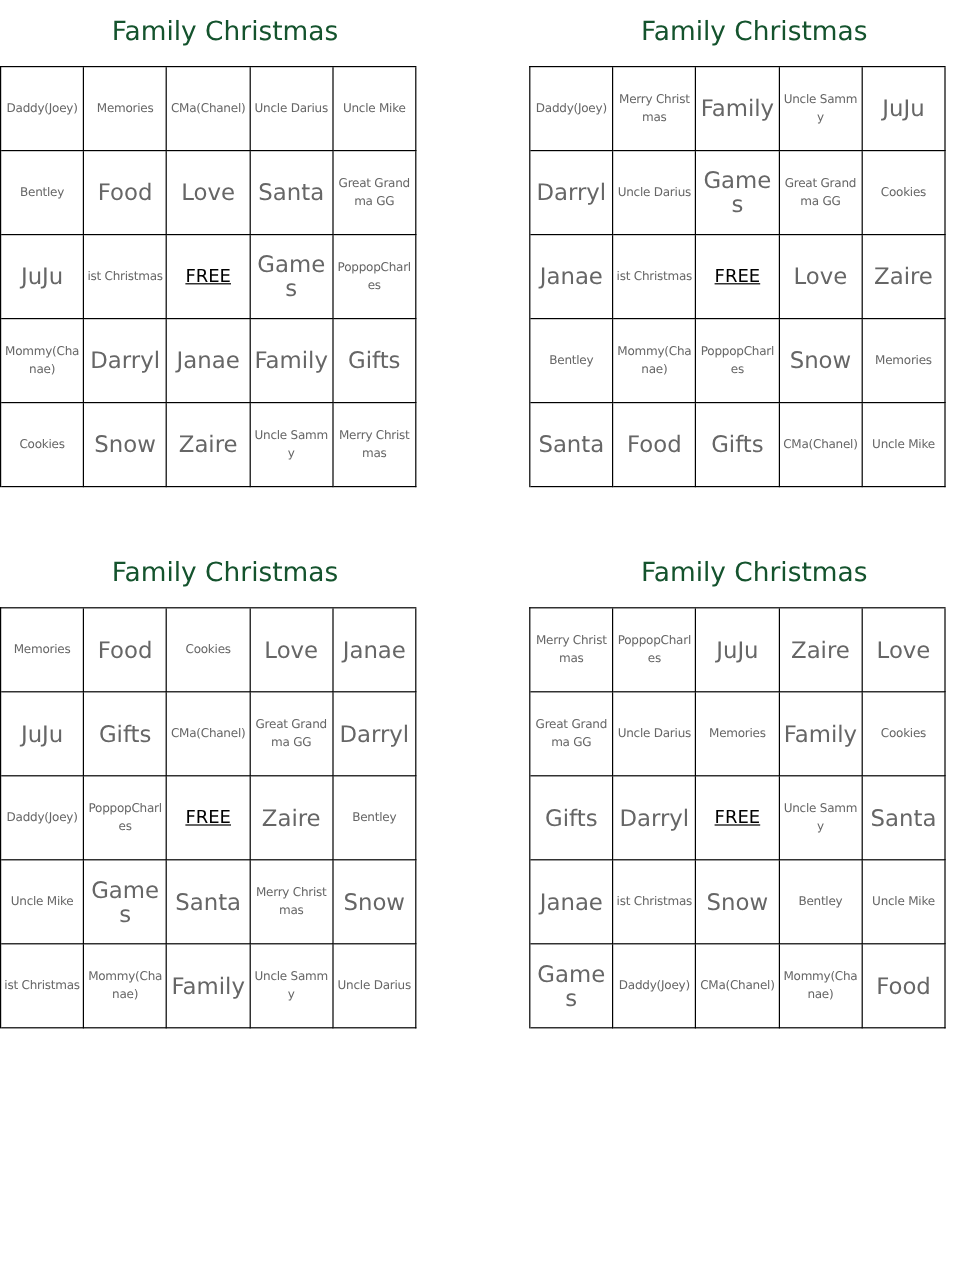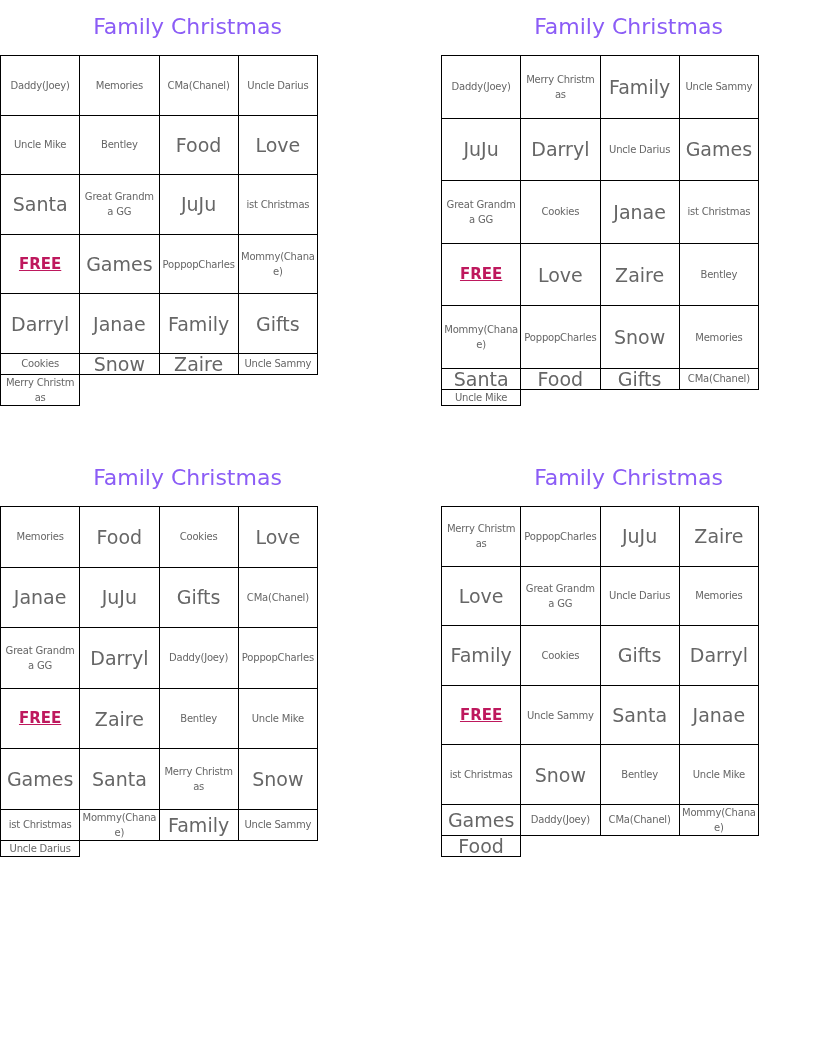--- a/index.html
+++ b/index.html
@@ -1,42 +1,42 @@
 <!DOCTYPE html>
 <html><head>
   <meta charset="utf-8">
   <style>
     * { box-sizing: border-box; margin: 0; padding: 0; }
     html, body { width: 816px; height: 1056px; background: #ffffff; overflow: hidden; }
     body { position: relative; font-family: "Liberation Sans", sans-serif; }
     .card { position: absolute; width: 375px; }
     .card-title {
       position: absolute; left: 0; width: 375px; top: 12px; height: 30px;
-      text-align: center; font-size: 22px; color: #8b5cf6; line-height: 30px;
+      text-align: center; font-size: 22px; color: #14532d; line-height: 30px;
       font-family: "DejaVu Sans", sans-serif;
     }
     .grid {
       position: absolute; top: 55px; left: 0;
-      width: 318px; height: 351px;
+      width: 347px; height: 351px;
       display: grid;
-      grid-template-columns: repeat(4, 1fr);
+      grid-template-columns: repeat(5, 1fr);
       grid-template-rows: repeat(5, 1fr);
       border-top: 1px solid #000; border-left: 1px solid #000;
     }
     .cell {
       border-right: 1px solid #000; border-bottom: 1px solid #000;
       display: flex; align-items: center; justify-content: center;
       text-align: center; color: #666666; padding: 0 2px;
       word-break: break-all; overflow-wrap: anywhere;
       font-family: "DejaVu Sans", sans-serif;
     }
     .cell span { display: block; line-height: 15px; }
     .cell.sm span { font-size: 10px; letter-spacing: -0.2px; }
     .cell.lg span { font-size: 19px; line-height: 20px; }
-    .cell.free span { font-size: 15px; font-weight: bold; text-decoration: underline; color: #be185d; }
+    .cell.free span { font-size: 15px; font-weight: normal; text-decoration: underline; color: #000000; }
   </style>
 </head>
 <body>
 
 <div class="card" style="left:0; top:0; height:406px;">
   <div class="card-title">Family Christmas</div>
   <div class="grid">
       <div class="cell sm">
         <span>Daddy(Joey)</span>
       </div>

